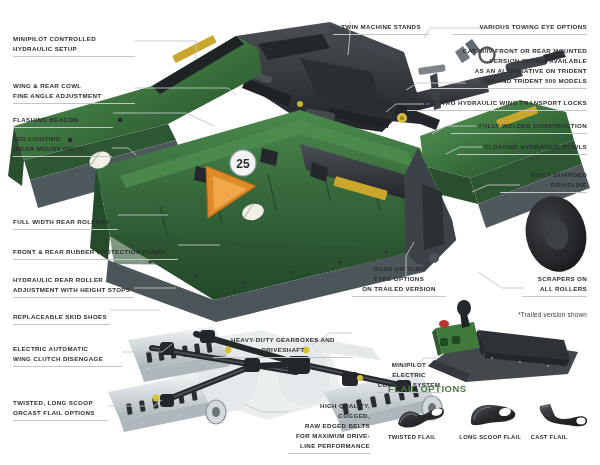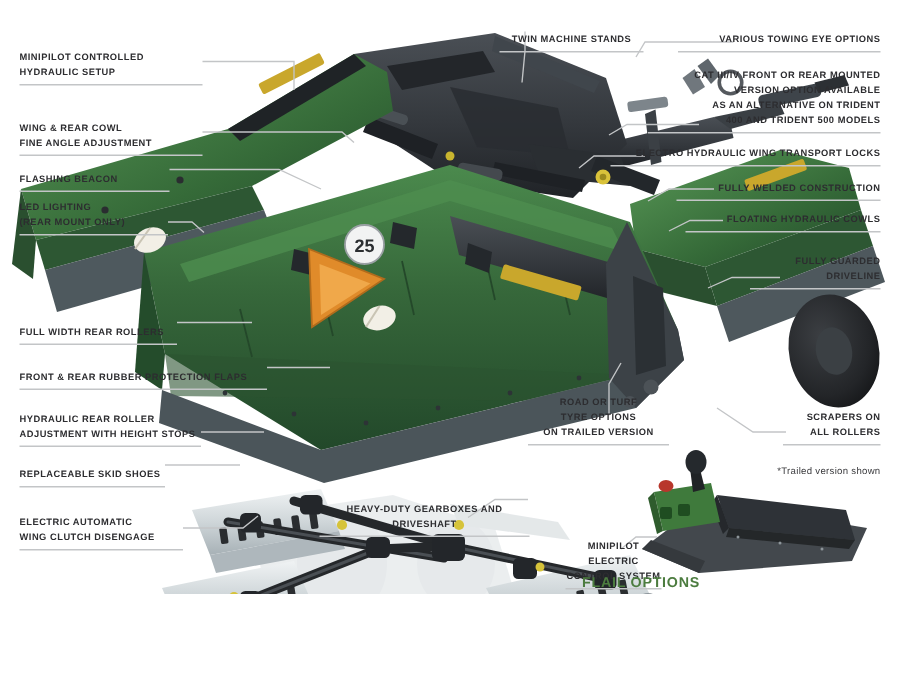--- a/index.html
+++ b/index.html
@@ -7,21 +7,21 @@
     margin: 0;
     padding: 0;
     background: #ffffff;
   }
   body {
     font-family: "Liberation Sans", sans-serif;
   }
   #stage {
     position: relative;
     width: 600px;
-    height: 396px;
+    height: 465px;
     background: #ffffff;
     overflow: hidden;
   }
 
   
   .callout {
     position: absolute;
     font-family: "Liberation Sans", sans-serif;
     font-size: 6.2px;
     font-weight: bold;

